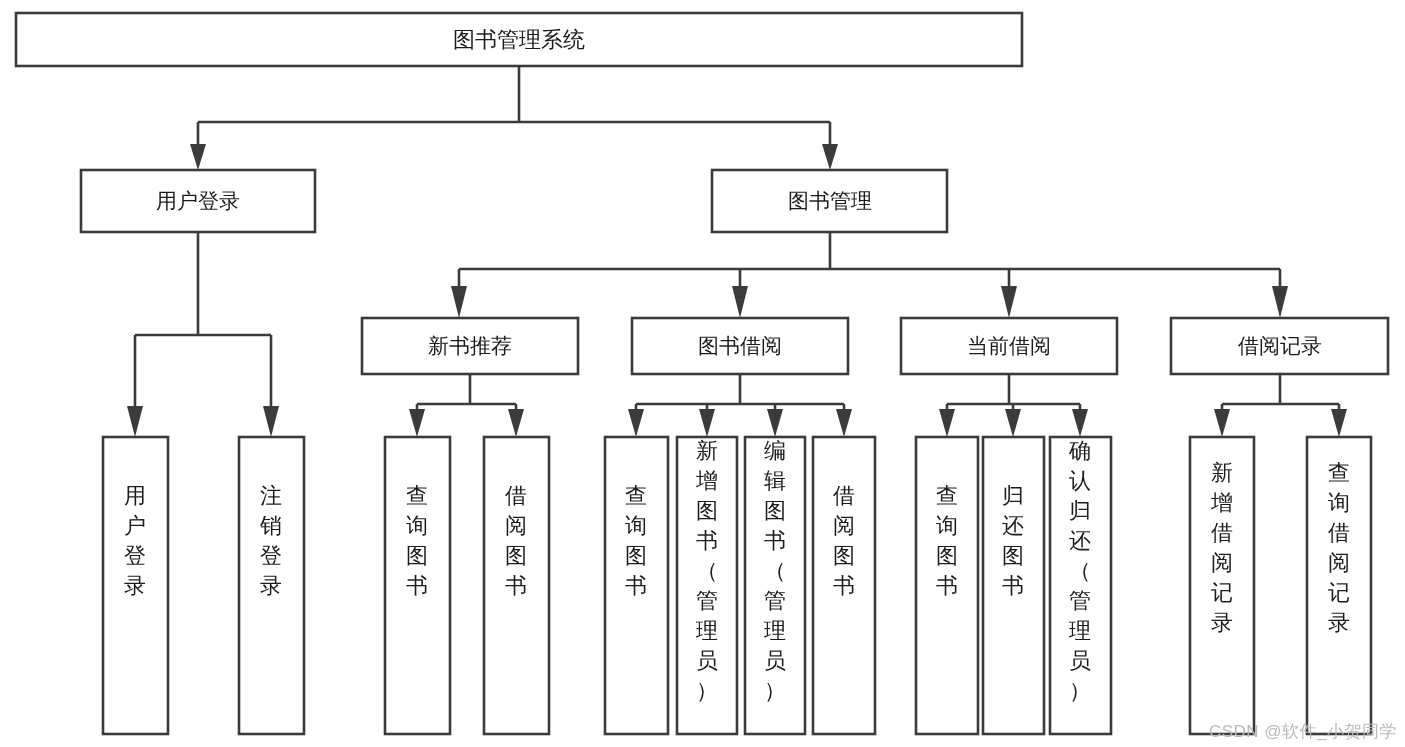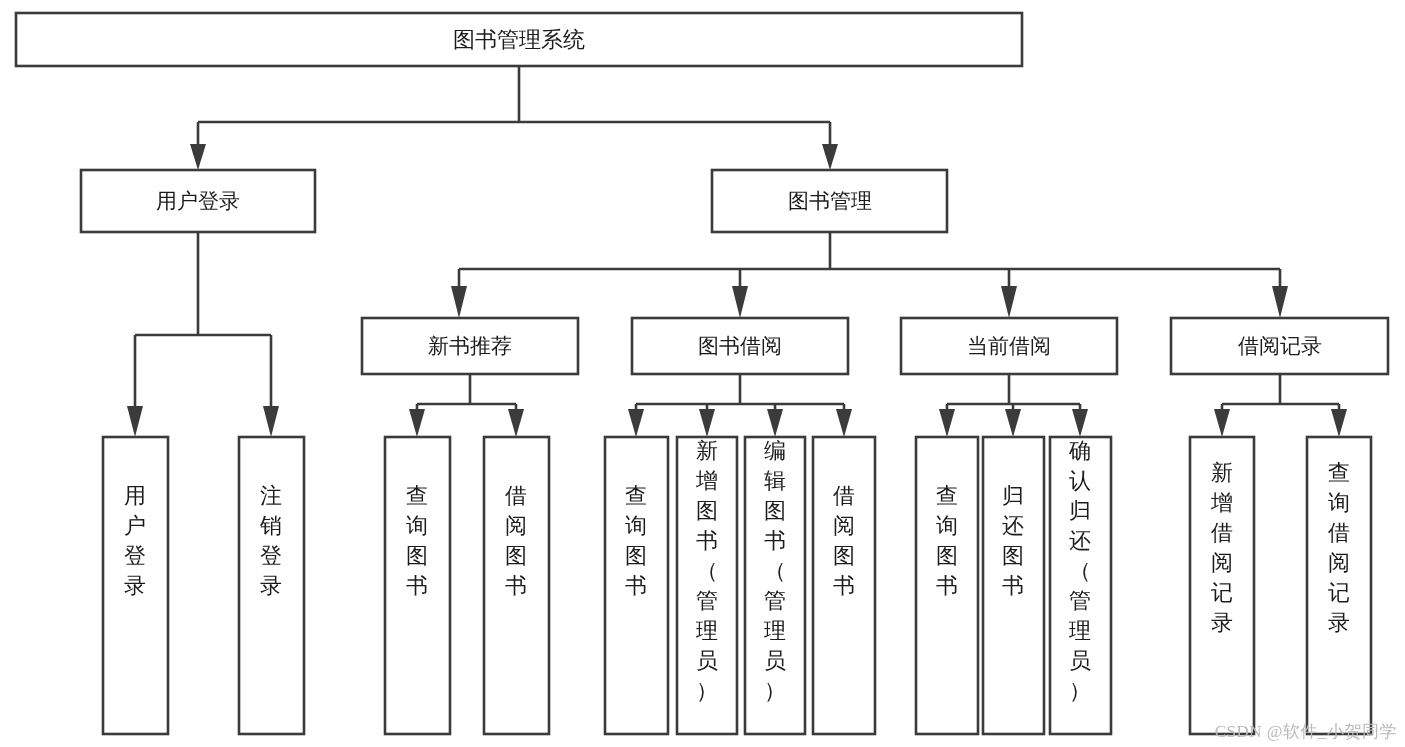--- a/index.html
+++ b/index.html
@@ -56,21 +56,21 @@
     stroke-linecap: butt;
   }
   .arrow-head {
     fill: #3b3b3b;
     stroke: none;
   }
   .watermark {
     position: absolute;
     right: 8px;
     bottom: 4px;
-    font-family: Liberation Serif, serif;
+    font-family: Liberation Sans, sans-serif;
     font-size: 17px;
     color: #b9b9b9;
     white-space: nowrap;
     letter-spacing: 0.5px;
     user-select: none;
   }
 </style>
 </head>
 <body>
 

